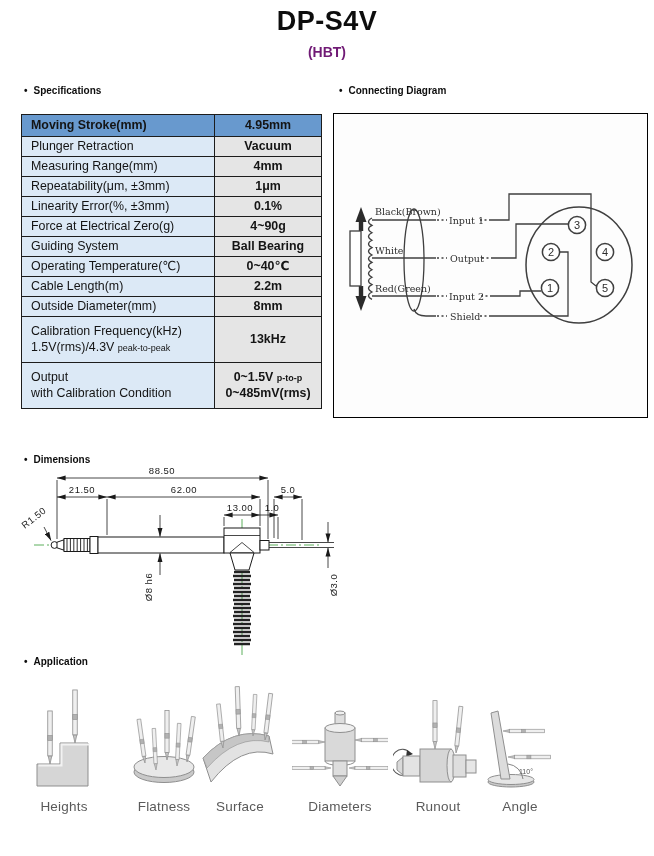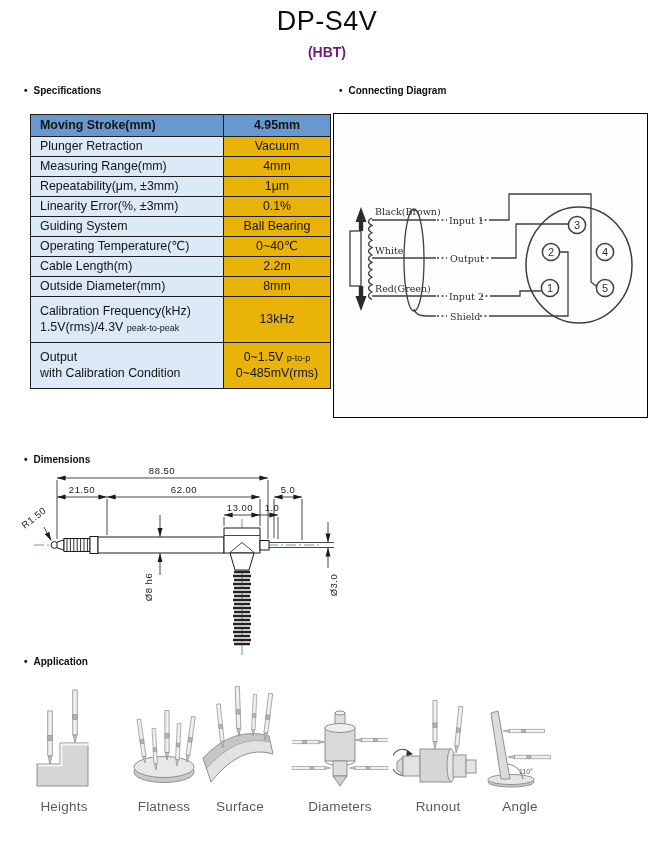--- a/index.html
+++ b/index.html
@@ -1,30 +1,30 @@
 <!DOCTYPE html>
 <html><head>
 <meta charset="utf-8">
 <style>
   html,body{margin:0;padding:0;background:#ffffff;}
   .page{position:relative;width:654px;height:856px;background:#ffffff;overflow:hidden;
         font-family:"Liberation Sans","DejaVu Sans",sans-serif;color:#111;}
   .title{position:absolute;top:6px;left:0;width:100%;text-align:center;
-         font-size:27px;font-weight:normal;letter-spacing:0.5px;color:#0d0d0d;}
+         font-size:27px;font-weight:bold;letter-spacing:0.5px;color:#0d0d0d;}
   .subtitle{position:absolute;top:44px;left:0;width:100%;text-align:center;
             font-size:14px;font-weight:bold;color:#701a75;}
   .sec-h{position:absolute;font-size:10px;font-weight:bold;color:#0d0d0d;white-space:nowrap;}
   .sec-h .bullet{margin-right:6px;}
   
-  .spec-wrap{position:absolute;left:30px;top:114px;}
+  .spec-wrap{position:absolute;left:21px;top:114px;}
   table.spec{border-collapse:collapse;width:300px;table-layout:fixed;}
   table.spec td{border:1px solid #1c1c1c;font-size:12.4px;color:#141414;
                 padding:0;vertical-align:middle;line-height:1.25;}
   table.spec td.lbl{background:#dce9f6;padding-left:9px;}
-  table.spec td.val{background:#eab308;text-align:center;}
+  table.spec td.val{background:#e5e5e5;text-align:center;font-weight:bold;}
   table.spec tr.hdr td{background:#6899ce;font-weight:bold;}
   table.spec tr.hdr td.val{background:#6899ce;}
   tr.r22{height:22px;} tr.r20{height:20px;} tr.r46{height:46px;}
   .sm{font-size:9px;}
   
   .diag-box{position:absolute;left:333px;top:113px;width:313px;height:303px;
             border:1px solid #000000;background:#fdfdfd;}
   .serif{font-family:"DejaVu Serif","Liberation Serif",serif;}
   
   .dims-wrap{position:absolute;left:18px;top:455px;}
@@ -69,20 +69,24 @@
       </tr>
       <tr class="r20">
         <td class="lbl">Repeatability(μm, ±3mm)</td>
         <td class="val">1μm</td>
       </tr>
       <tr class="r20">
         <td class="lbl">Linearity Error(%, ±3mm)</td>
         <td class="val">0.1%</td>
       </tr>
       <tr class="r20">
+        <td class="lbl">Force at Electrical Zero(g)</td>
+        <td class="val">4~90g</td>
+      </tr>
+      <tr class="r20">
         <td class="lbl">Guiding System</td>
         <td class="val">Ball Bearing</td>
       </tr>
       <tr class="r20">
         <td class="lbl">Operating Temperature(℃)</td>
         <td class="val">0~40℃</td>
       </tr>
       <tr class="r20">
         <td class="lbl">Cable Length(m)</td>
         <td class="val">2.2m</td>

